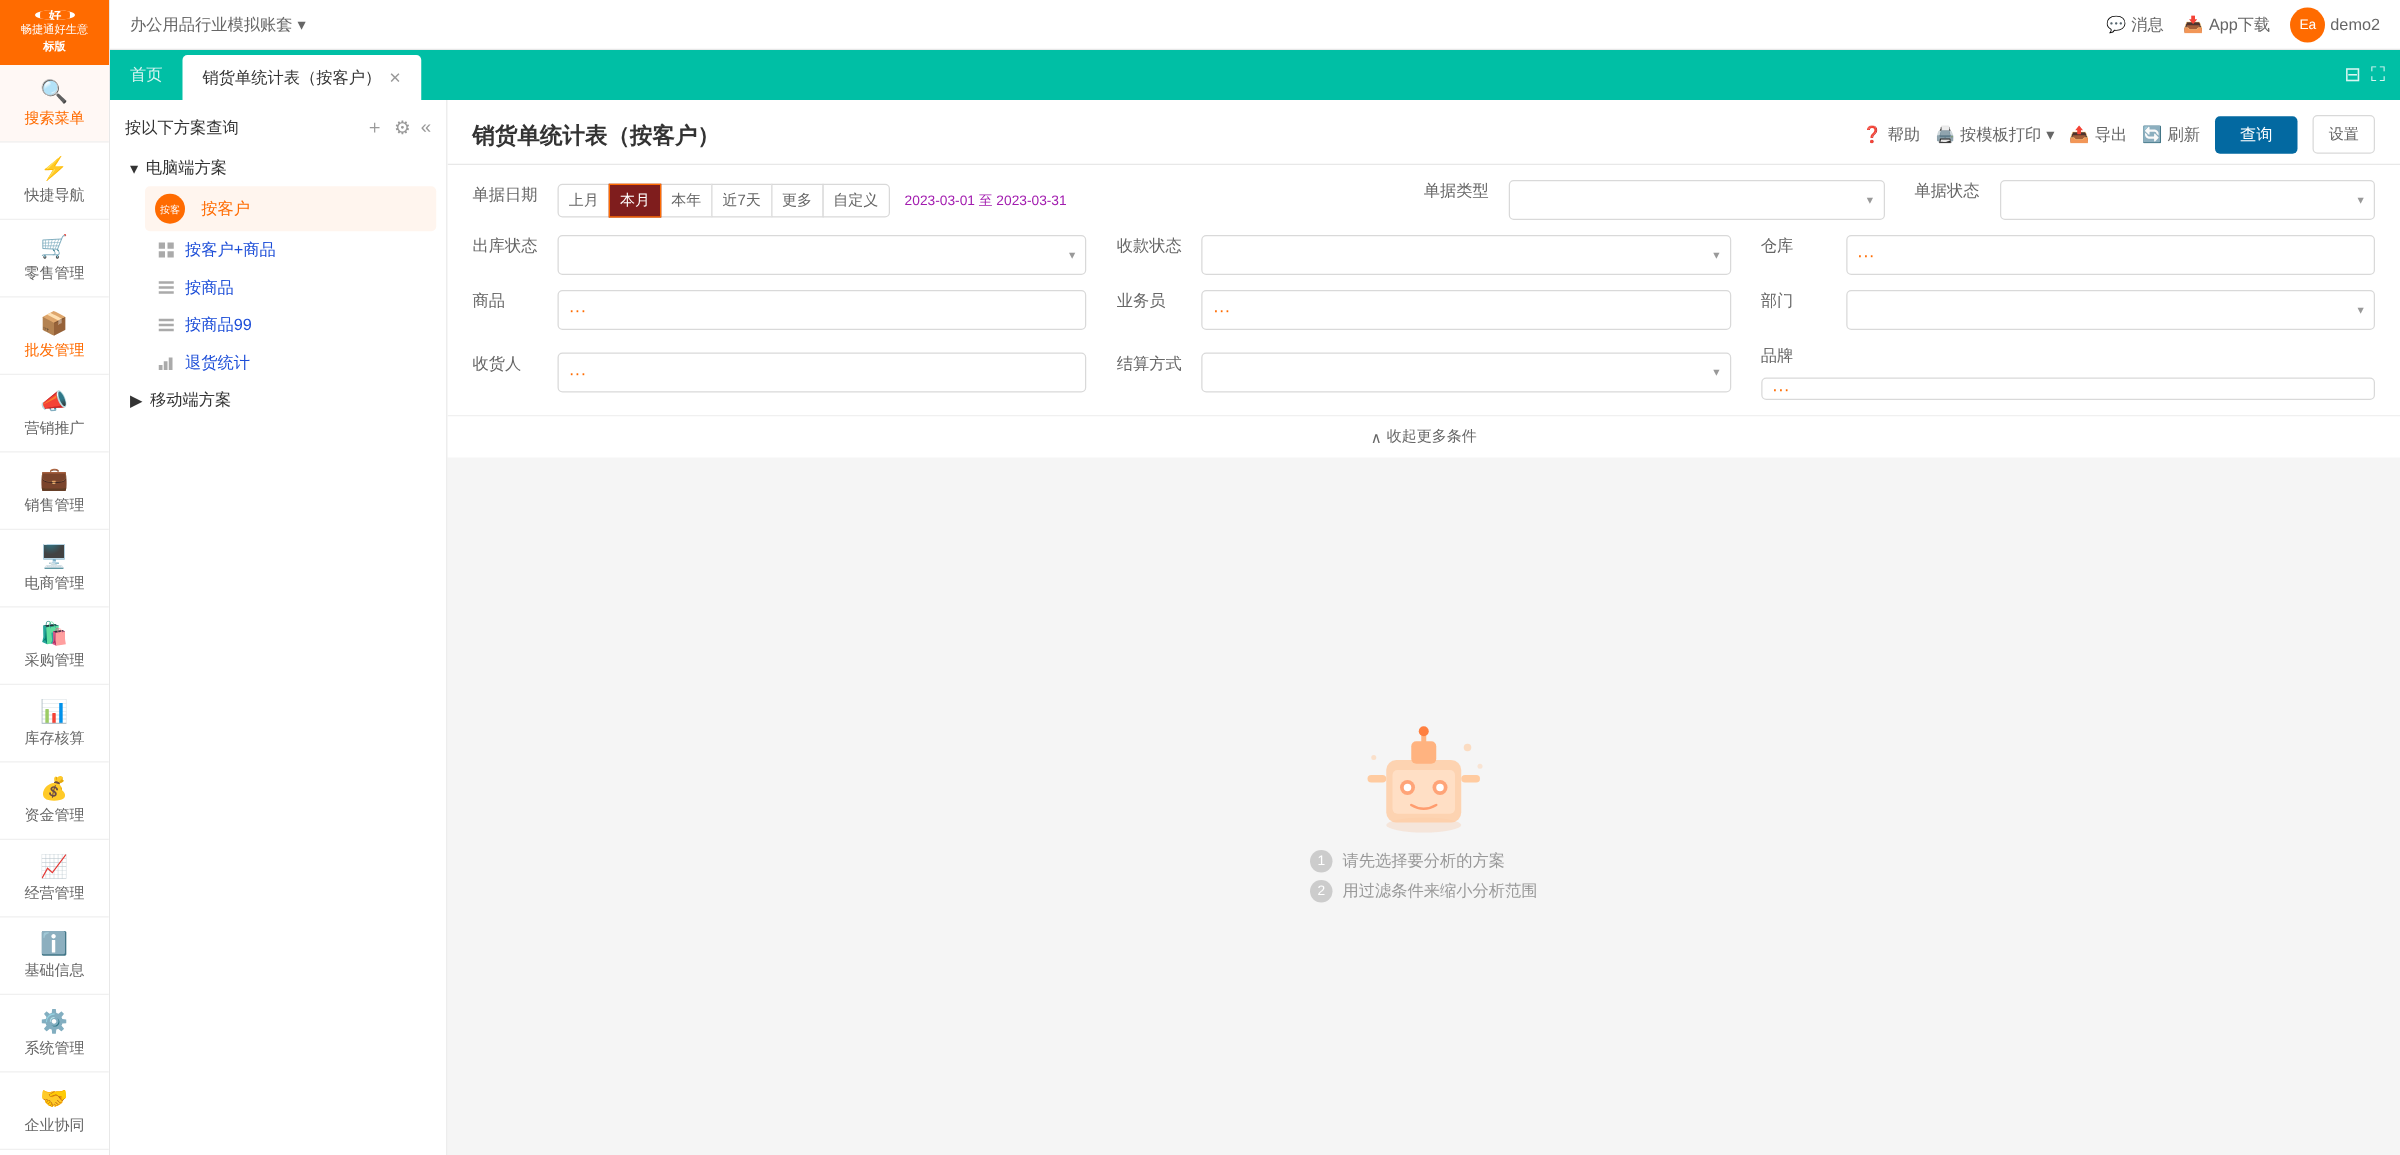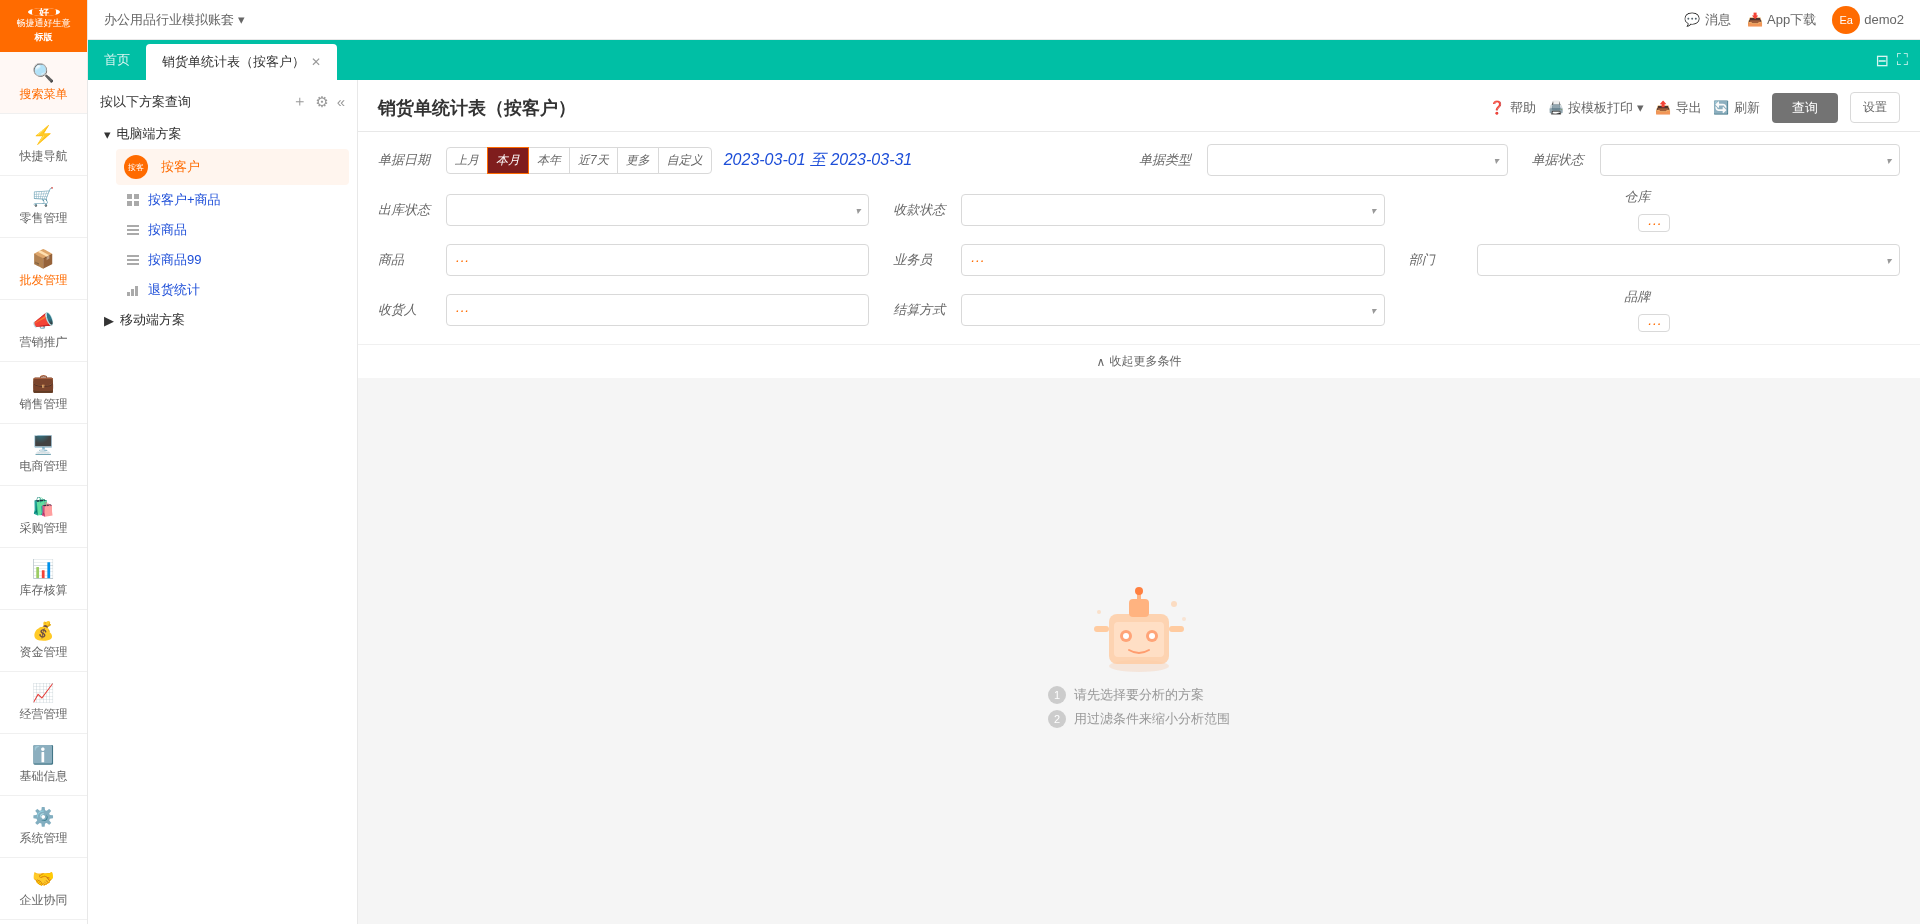--- a/index.html
+++ b/index.html
@@ -251,21 +251,21 @@
     }
     .page-action-btn {
       display: flex;
       align-items: center;
       gap: 4px;
       color: #666;
       font-size: 13px;
       cursor: pointer;
     }
     .btn-primary {
-      background: #737373;
+      background: #0369a1;
       color: white;
       border: none;
       padding: 6px 20px;
       border-radius: 4px;
       cursor: pointer;
       font-size: 13px;
     }
     .btn-secondary {
       background: #fff;
       color: #666;
@@ -285,23 +285,21 @@
     .filter-row {
       display: flex;
       align-items: center;
       gap: 0;
       margin-bottom: 12px;
     }
     .filter-row:last-child { margin-bottom: 0; }
     .filter-item {
       flex: 1;
       display: flex;
-      align-items: center;
       gap: 8px;
-      font-style: italic;
     }
     .filter-label {
       color: #666;
       font-size: 13px;
       white-space: nowrap;
       min-width: 60px;
     }
     .filter-control {
       flex: 1;
       height: 32px;
@@ -335,22 +333,22 @@
     .date-btn:first-child { border-radius: 4px 0 0 4px; }
     .date-btn:last-child { border-radius: 0 4px 4px 0; margin-right: 0; }
     .date-btn.active {
       background: #7f1d1d;
       color: white;
       border-color: #ff6b00;
       z-index: 1;
       position: relative;
     }
     .date-range-text {
-      font-size: 16px;
-      color: #1d4ed8;
+      font-size: 11px;
+      color: #a21caf;
       margin-left: 8px;
     }
     .ellipsis-btn {
       color: #ff6b00;
       cursor: pointer;
       font-size: 14px;
     }
 
     
     .collapse-row {
@@ -667,21 +665,21 @@
               <span class="filter-control-icon">▾</span>
             </div>
           </div>
           <div class="filter-item" style="margin-left:24px;">
             <span class="filter-label">收款状态</span>
             <div class="filter-control">
               <span class="filter-control-text"></span>
               <span class="filter-control-icon">▾</span>
             </div>
           </div>
-          <div class="filter-item" style="margin-left:24px;flex-direction:column;">
+          <div class="filter-item" style="margin-left:24px;">
             <span class="filter-label">仓库</span>
             <div class="filter-control">
               <span class="ellipsis-btn">···</span>
             </div>
           </div>
         </div>
 
         <div class="filter-row">
           <div class="filter-item">
             <span class="filter-label">商品</span>

